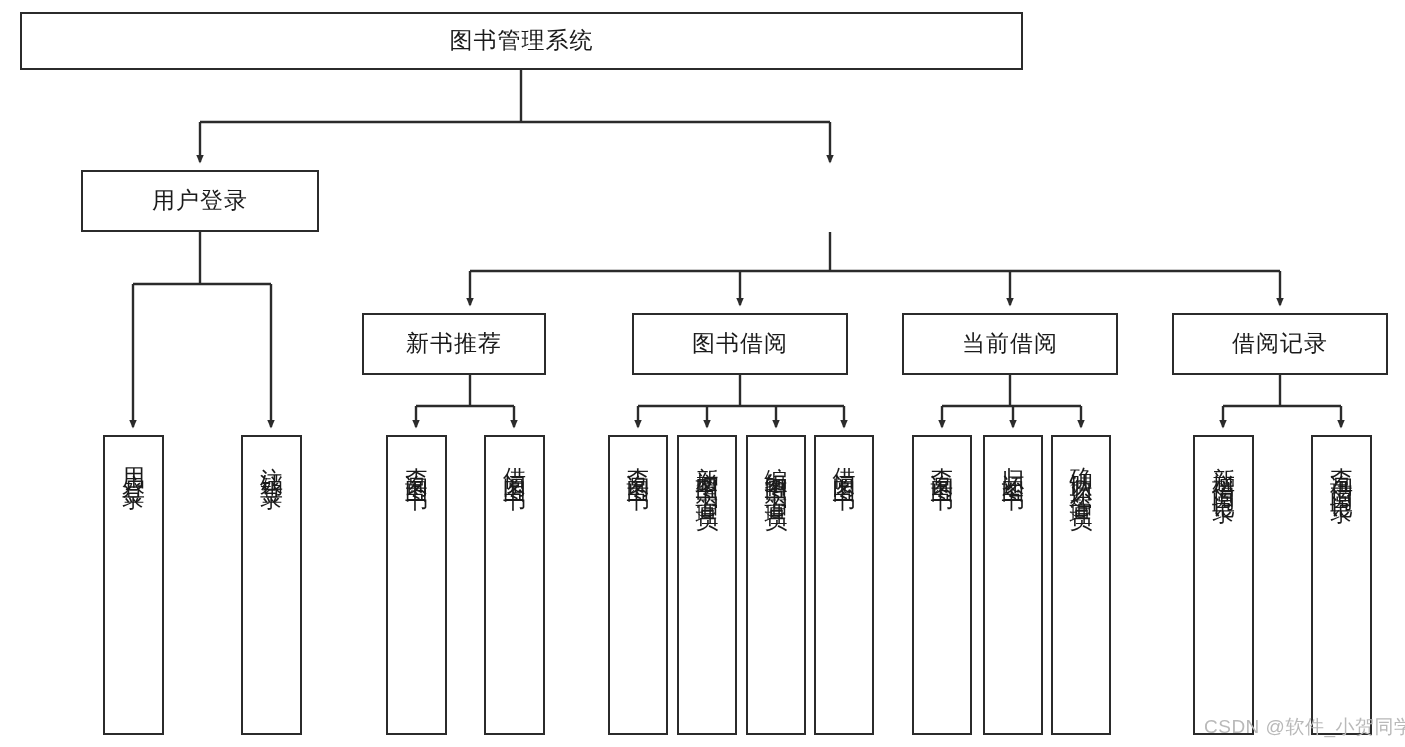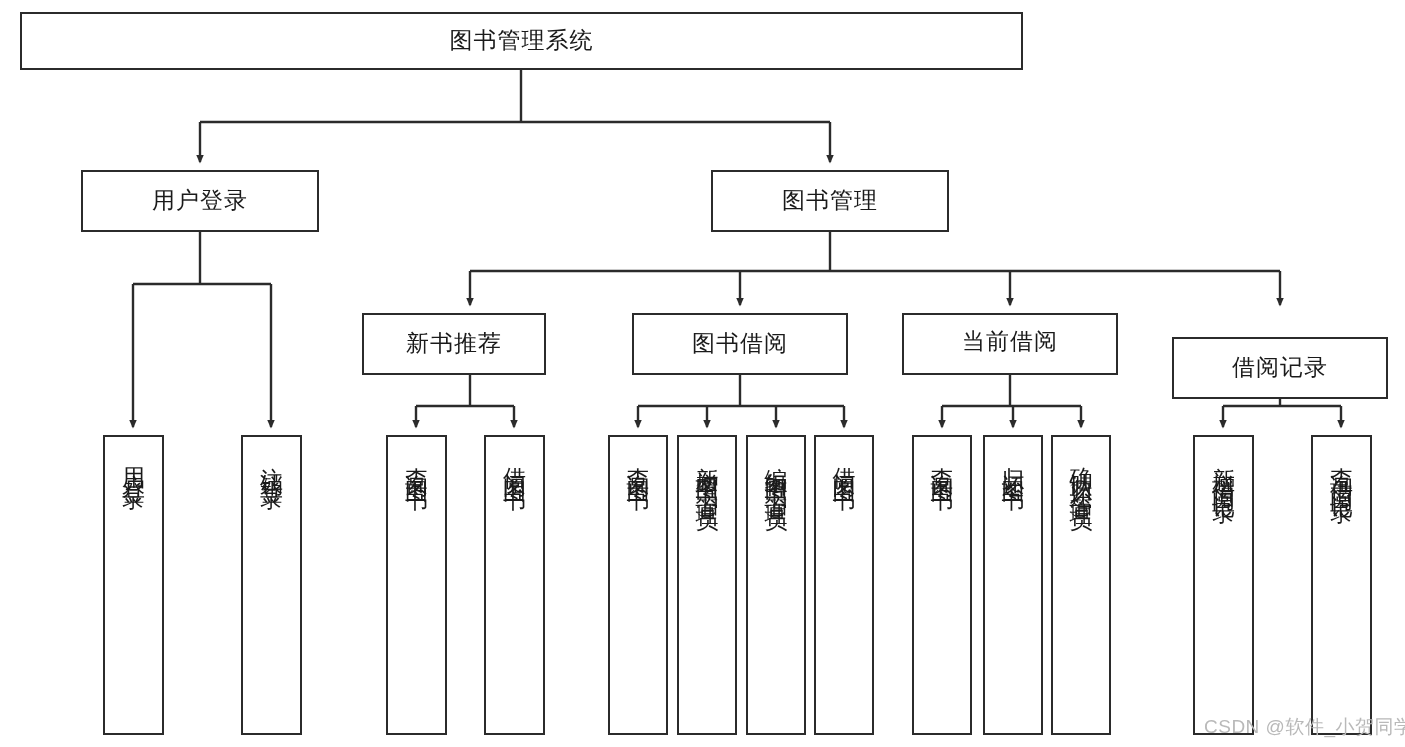--- a/index.html
+++ b/index.html
@@ -122,34 +122,31 @@
     </g>
   </svg>
 
   <div class="node h-node" id="root-node" style="left: 20px; top: 12px; width: 1003px; height: 58px;">
     <span>图书管理系统</span>
   </div>
 
   <div class="node h-node" id="l2-0" style="left: 81px; top: 170px; width: 238px; height: 62px;">
     <span>用户登录</span>
   </div>
-  <div class="node h-node" id="l2-1" style="left: 711px; top: 170px; width: 238px; height: 62px;">
-    <span>图书管理</span>
-  </div>
 
   <div class="node h-node" id="l3-0" style="left: 362px; top: 313px; width: 184px; height: 62px;">
     <span>新书推荐</span>
   </div>
   <div class="node h-node" id="l3-1" style="left: 632px; top: 313px; width: 216px; height: 62px;">
     <span>图书借阅</span>
   </div>
-  <div class="node h-node" id="l3-2" style="left: 902px; top: 313px; width: 216px; height: 62px; font-family: Liberation Mono, monospace;">
+  <div class="node h-node" id="l3-2" style="left: 902px; top: 313px; width: 216px; height: 62px;">
     <span>当前借阅</span>
   </div>
-  <div class="node h-node" id="l3-3" style="left: 1172px; top: 313px; width: 216px; height: 62px; margin-top: 24px;">
+  <div class="node h-node" id="l3-3" style="left: 1172px; top: 313px; width: 216px; height: 62px;">
     <span>借阅记录</span>
   </div>
 
   <div class="node v-node" id="lf-0" style="left: 103px; top: 435px; width: 61px; height: 300px;">
     <span class="v-label">用户登录</span>
   </div>
   <div class="node v-node" id="lf-1" style="left: 241px; top: 435px; width: 61px; height: 300px;">
     <span class="v-label">注销登录</span>
   </div>
   <div class="node v-node" id="lf-2" style="left: 386px; top: 435px; width: 61px; height: 300px;">

